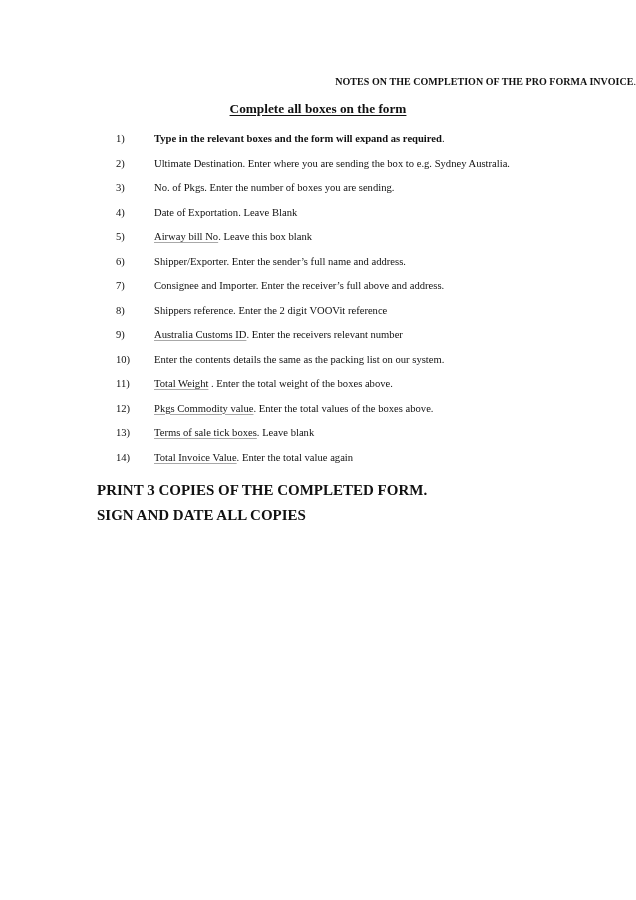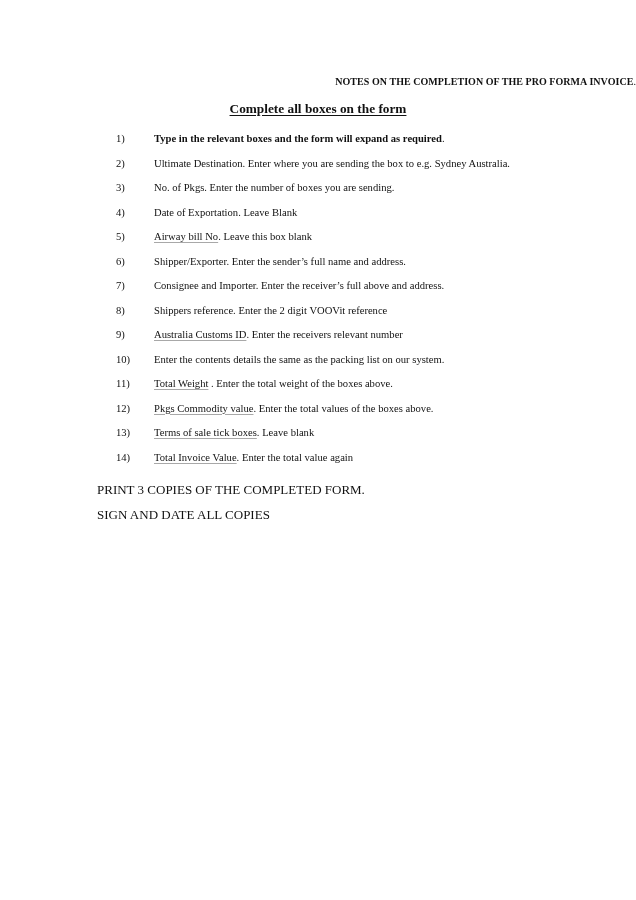--- a/index.html
+++ b/index.html
@@ -70,22 +70,22 @@
       text-decoration: underline;
       text-decoration-color: #a8a8a8;
       text-decoration-thickness: 1px;
       text-underline-offset: 2px;
     }
     .instructions {
       position: absolute;
       left: 97px;
       top: 484px;
       width: 440px;
-      font-weight: normal;
-      font-size: 13px;
+      font-weight: bold;
+      font-size: 15px;
       line-height: 12.6px;
     }
     .instructions p {
       margin: 0 0 12px 0;
     }
   </style>
 </head>
 <body>
 
 <div class="page">

